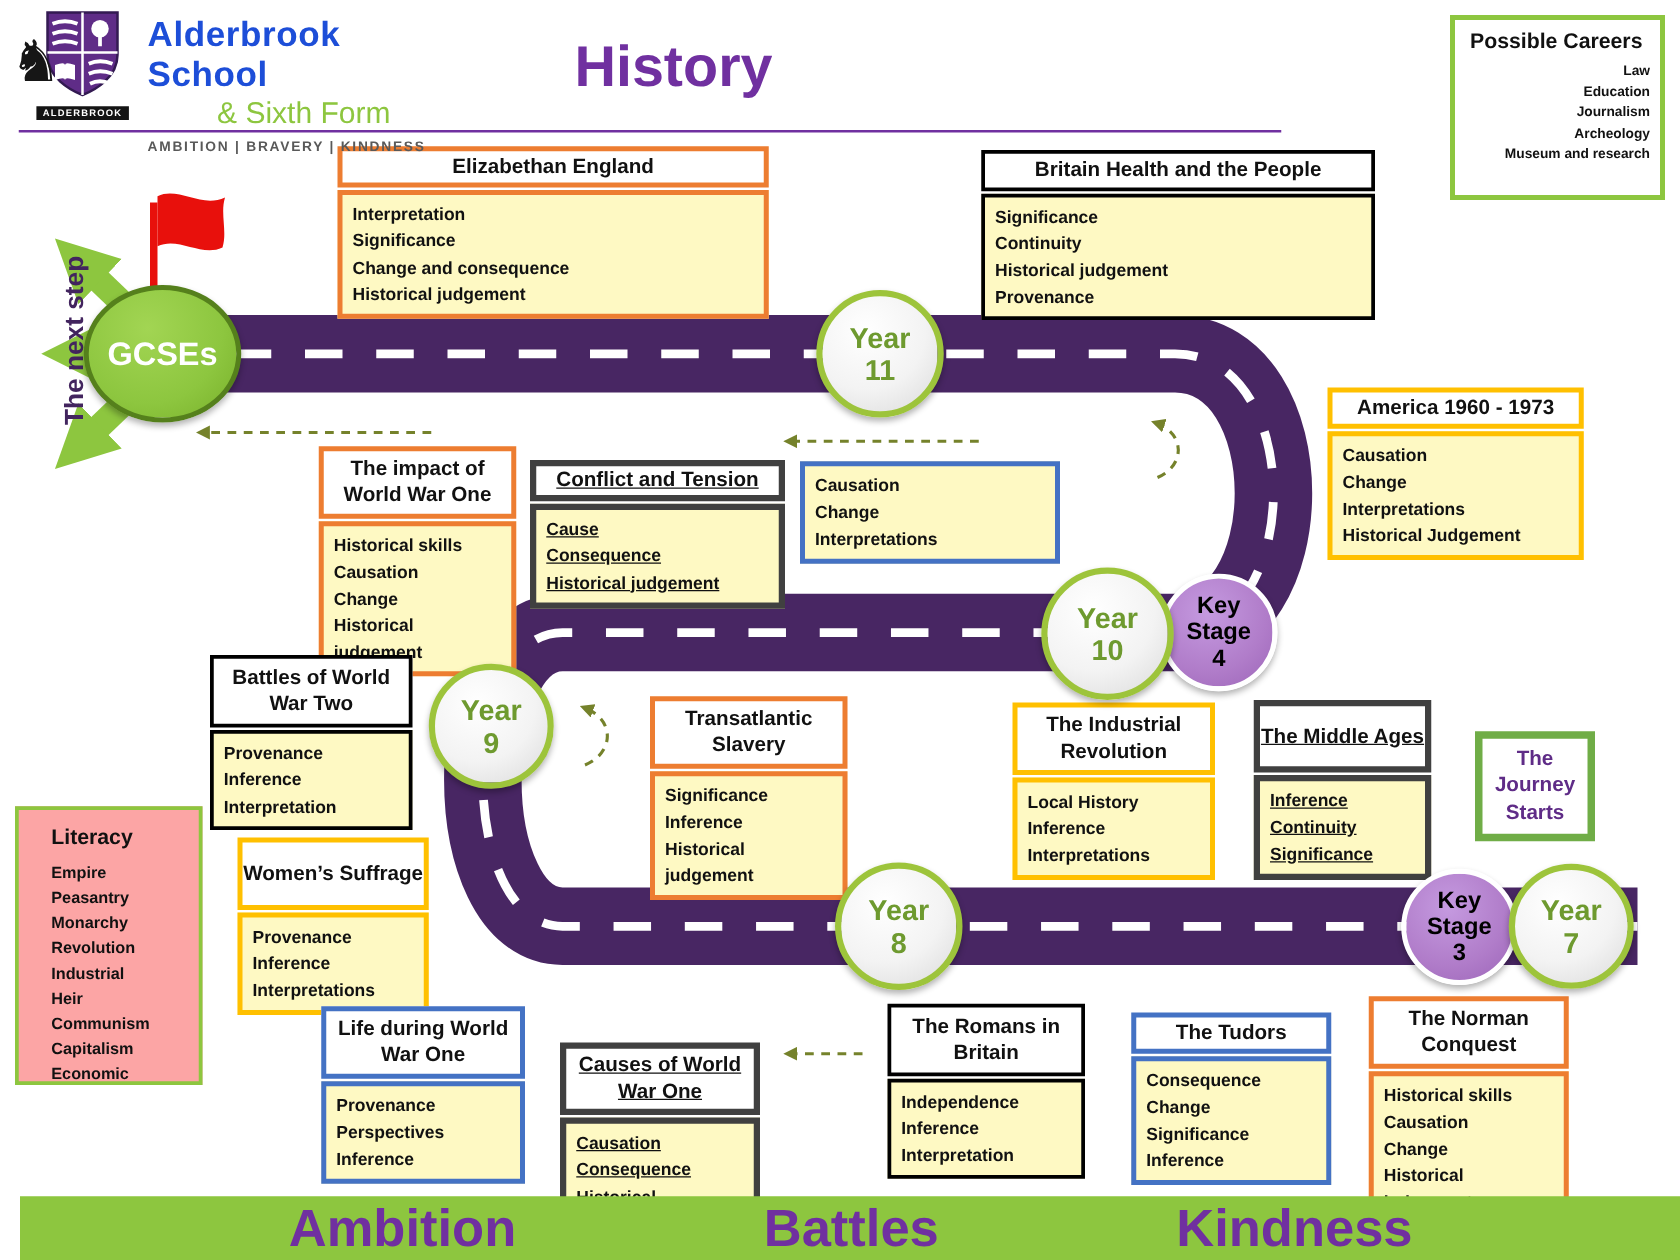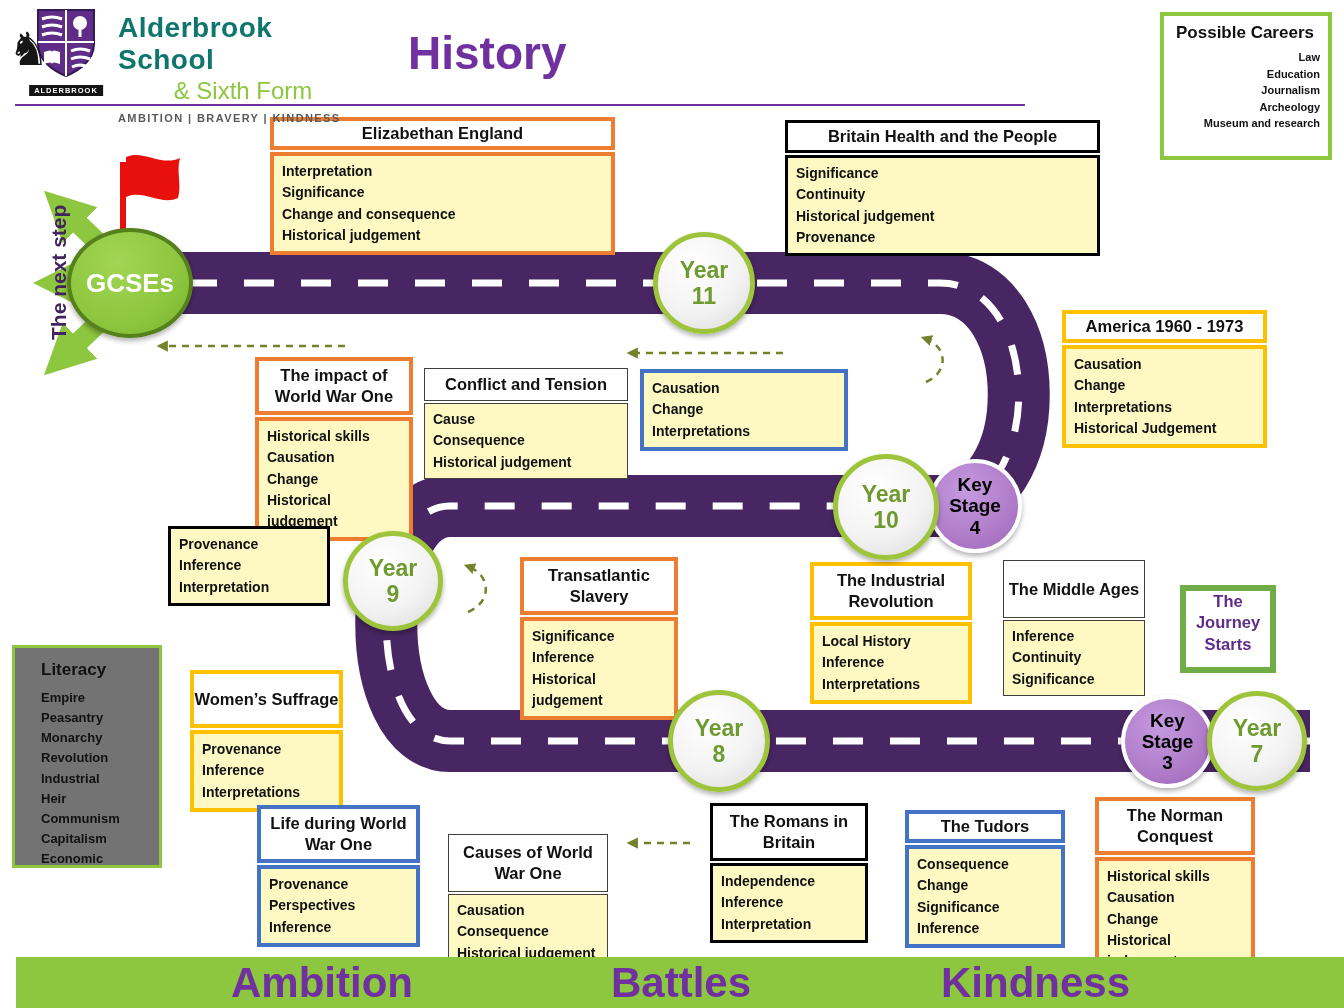--- a/index.html
+++ b/index.html
@@ -8,24 +8,24 @@
   .abs { position:absolute; }
 
   
   .crest { left:34px; top:6px; width:64px; height:96px; z-index:6; }
   .horse { position:absolute; top:20px; font-size:46px; line-height:1; color:#161616; }
   .horse-l { left:-26px; }
   .crest-banner { position:absolute; left:50%; bottom:6px; transform:translateX(-50%);
     background:#141414; color:#fff; font-size:7.5px; font-weight:bold; letter-spacing:1px;
     padding:1px 5px; white-space:nowrap; }
   .logo-text { left:118px; top:12px; width:250px; z-index:6; }
-  .school-name { font-size:28px; font-weight:bold; color:#0f766e; letter-spacing:.5px; }
+  .school-name { font-size:28px; font-weight:bold; color:#1d4ed8; letter-spacing:.5px; }
   .school-sub { font-size:24px; color:#8DC63F; text-align:center; margin-top:1px; }
   .school-tag { font-size:11px; font-weight:bold; color:#595959; letter-spacing:1.4px; margin-top:7px; }
-  .page-title { left:408px; top:26px; width:210px; text-align:left;
+  .page-title { left:408px; top:26px; width:210px; text-align:right;
     font-size:46px; font-weight:bold; color:#7030A0; z-index:6; }
   .header-rule { left:15px; top:104px; width:1010px; height:2px; background:#7030A0; }
 
   .careers { left:1160px; top:12px; width:172px; height:148px; border:4px solid #8DC63F;
     background:#fff; padding:7px 8px 4px 8px; z-index:6; }
   .careers-title { font-size:17px; font-weight:bold; color:#111; padding-left:4px; }
   .careers-items { margin-top:6px; text-align:right; font-size:11px; font-weight:bold;
     color:#111; line-height:1.5; }
 
   
@@ -58,46 +58,46 @@
   .bt { background:#fff; font-weight:bold; color:#111; text-align:center;
     display:flex; align-items:center; justify-content:center; font-size:16.5px; line-height:1.25; }
   .bi { background:#fef9c3; margin-top:2px; padding:5px 8px; font-weight:bold; color:#111;
     font-size:14px; line-height:1.52; }
   .t1 .bt { height:33px; }
   .t2 .bt { height:58px; }
   .c-orange .bt, .c-orange .bi { border:4px solid #ED7D31; }
   .c-black  .bt, .c-black  .bi { border:3px solid #000; }
   .c-gold   .bt, .c-gold   .bi { border:4px solid #FFC000; }
   .c-blue   .bt, .c-blue   .bi { border:4px solid #4472C4; }
-  .c-green  .bt, .c-green  .bi { border:1px solid #404040; }
+  .c-green  .bt, .c-green  .bi { border:5px solid #404040;text-decoration:underline; }
 
   #box-elizabethan { left:270px; top:117px; width:345px; }
   #box-britain     { left:785px; top:120px; width:315px; }
   #box-america60   { left:1062px; top:310px; width:205px; }
   #box-impact      { left:255px; top:357px; width:158px; }
   #box-conflict    { left:424px; top:368px; width:204px; }
   #box-america20   { left:640px; top:367px; width:208px; }
   #box-battles     { left:168px; top:524px; width:162px; }
   #box-slavery     { left:520px; top:557px; width:158px; }
   #box-industrial  { left:810px; top:562px; width:162px; }
   #box-middleages  { left:1003px; top:560px; width:142px; }
   #box-womens      { left:190px; top:670px; width:153px; }
   #box-life        { left:257px; top:805px; width:163px; }
   #box-causes      { left:448px; top:805px; width:160px;margin-top:29px; }
   #box-romans      { left:710px; top:803px; width:158px; }
   #box-tudors      { left:905px; top:810px; width:160px; }
   #box-norman      { left:1095px; top:797px; width:160px; }
 
   .journey-starts { left:1180px; top:585px; width:96px; height:88px; border:6px solid #70AD47;
-    background:#fff; display:flex; align-items:flex-start; justify-content:center; text-align:center;
+    background:#fff; display:flex; align-items:center; justify-content:center; text-align:center;
     font-size:16.5px; font-weight:bold; color:#5F2C87; line-height:1.3; z-index:3; }
   .journey-starts > span { width:70px; }
 
   .literacy { left:12px; top:645px; width:150px; height:223px; border:3px solid #8DC63F;
-    background:#737373; z-index:3; padding:12px 6px 6px 26px; }
+    background:#fca5a5; z-index:3; padding:12px 6px 6px 26px; }
   .literacy-title { font-size:17px; font-weight:bold; color:#111; margin-bottom:8px; }
   .literacy-items { font-size:13px; font-weight:bold; color:#111; line-height:1.55; }
 
   
   .footer-bar { left:16px; top:957px; width:1344px; height:51px; background:#8DC63F; z-index:6; }
   .footer-word { position:absolute; top:2px; font-size:42px; font-weight:bold; color:#7030A0; }
   #fw-0 { left:215px; } #fw-1 { left:595px; } #fw-2 { left:925px; }
 </style>
 </head>
 <body>
@@ -249,20 +249,21 @@
 
 <div class="box c-blue t1" id="box-america20">
   <div class="bi">
     <div>Causation</div>
     <div>Change</div>
     <div>Interpretations</div>
   </div>
 </div>
 
 <div class="box c-black t2" id="box-battles">
+  <div class="bt">Battles of World War Two</div>
   <div class="bi">
     <div>Provenance</div>
     <div>Inference</div>
     <div>Interpretation</div>
   </div>
 </div>
 
 <div class="box c-orange t2" id="box-slavery">
   <div class="bt">Transatlantic Slavery</div>
   <div class="bi">

